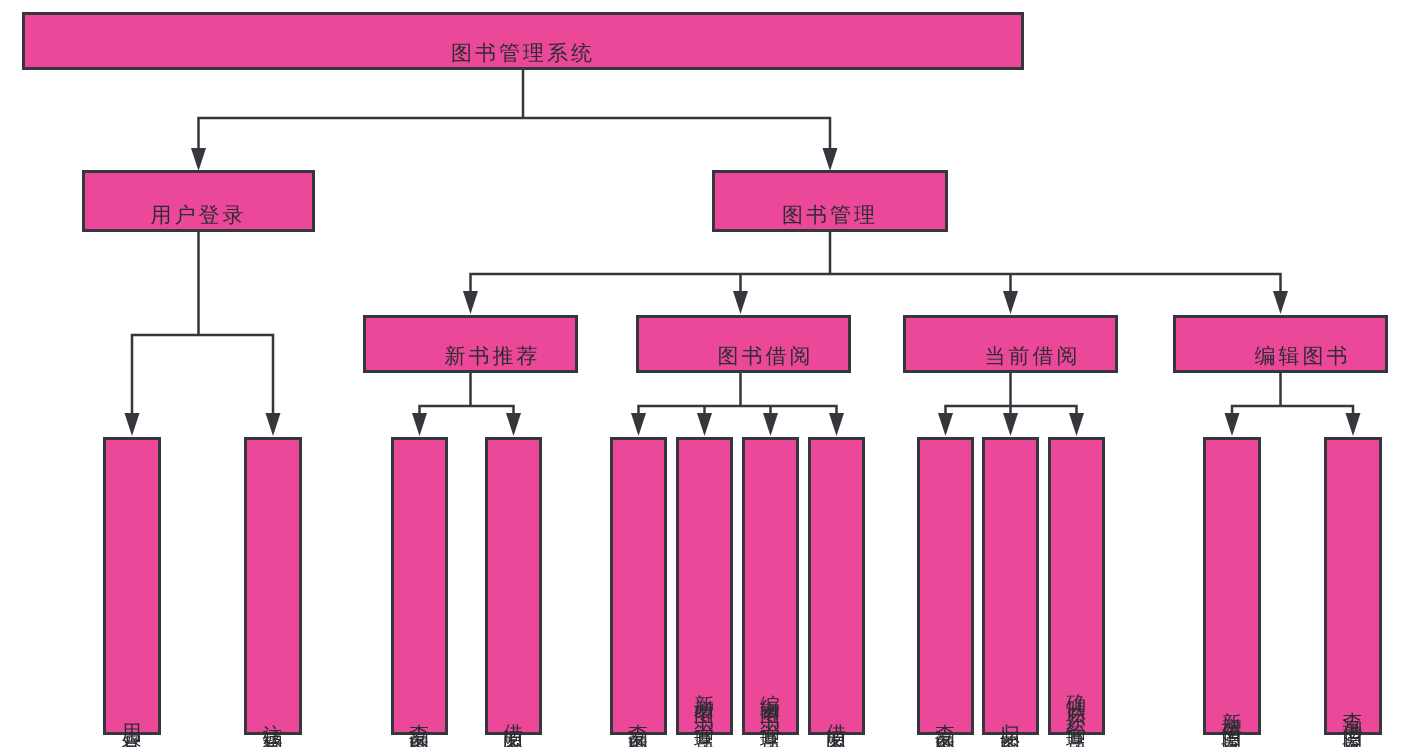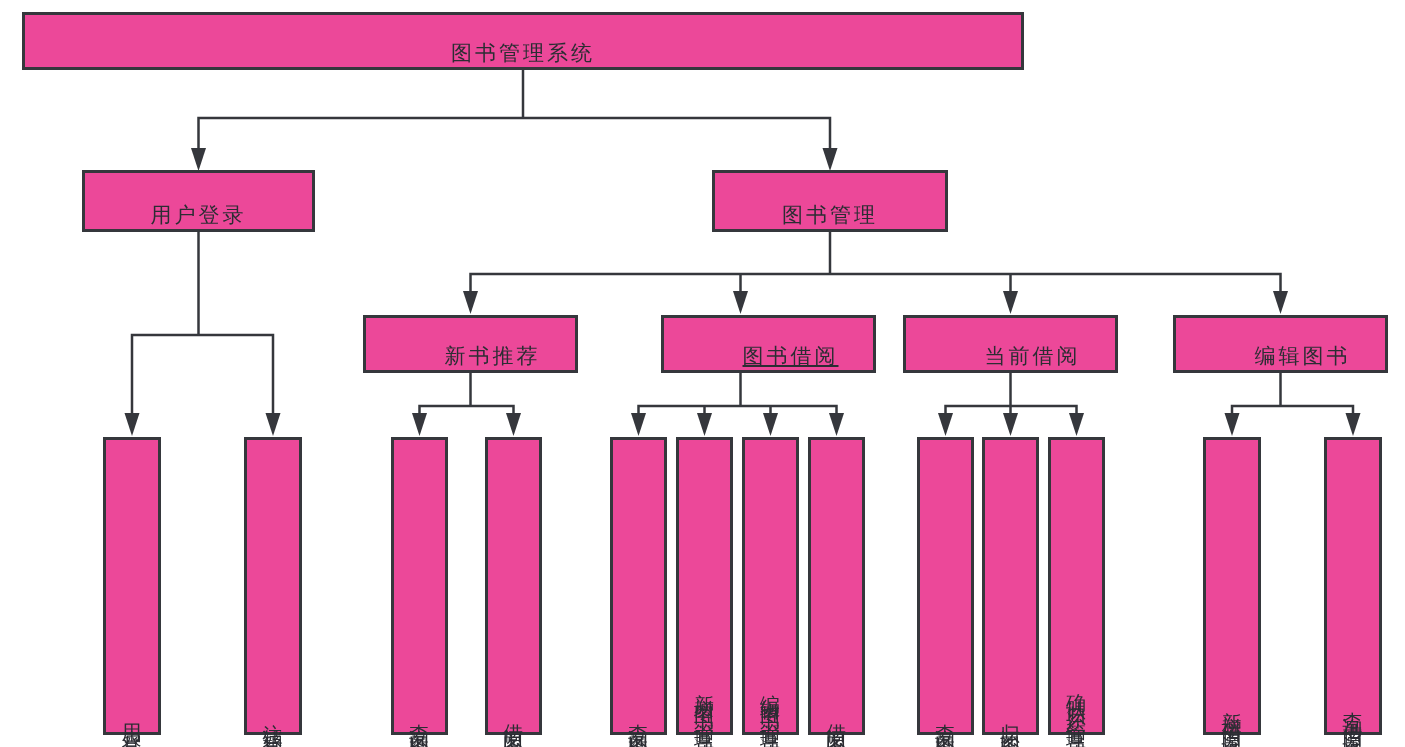--- a/index.html
+++ b/index.html
@@ -37,21 +37,21 @@
     white-space:nowrap;
   }
   
   .n-root{left:22px;top:12px;width:1002px;height:58px;}
   
   .n-login{left:82px;top:170px;width:233px;height:62px;}
   .n-manage{left:712px;top:170px;width:236px;height:62px;}
   
   .lv3{top:315px;height:58px;width:215px;padding-left:44px;}
   .n-newbook{left:363px;}
-  .n-borrow{left:661px;text-decoration:underline;}
+  .n-borrow{left:636px;}
   .n-current{left:903px;}
   .n-records{left:1173px;}
   
   .leaf{top:437px;height:298px;width:57px;}
   .n-leaf-login-0{left:103px;width:58px;}
   .n-leaf-login-1{left:244px;width:58px;}
   .n-leaf-newbook-0{left:391px;}
   .n-leaf-newbook-1{left:485px;}
   .n-leaf-borrow-0{left:610px;}
   .n-leaf-borrow-1{left:676px;}

